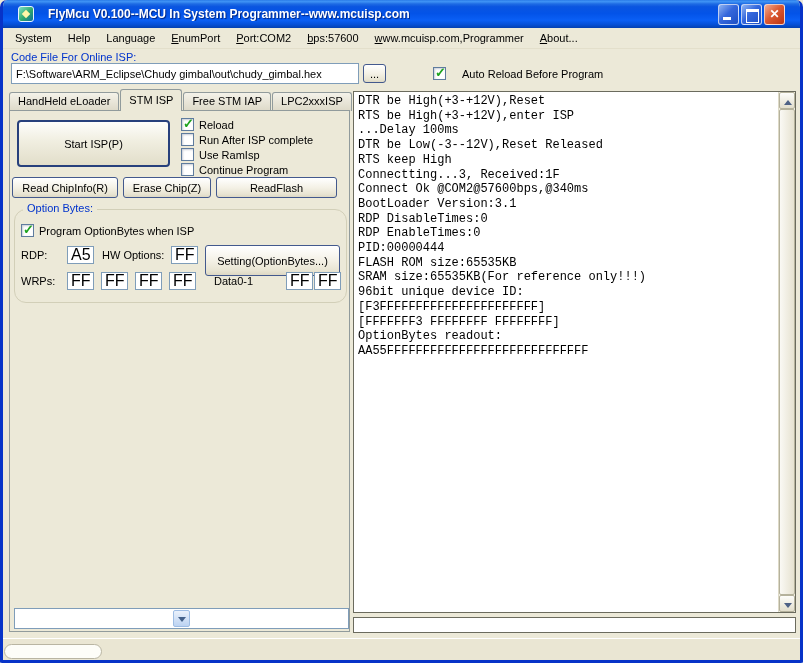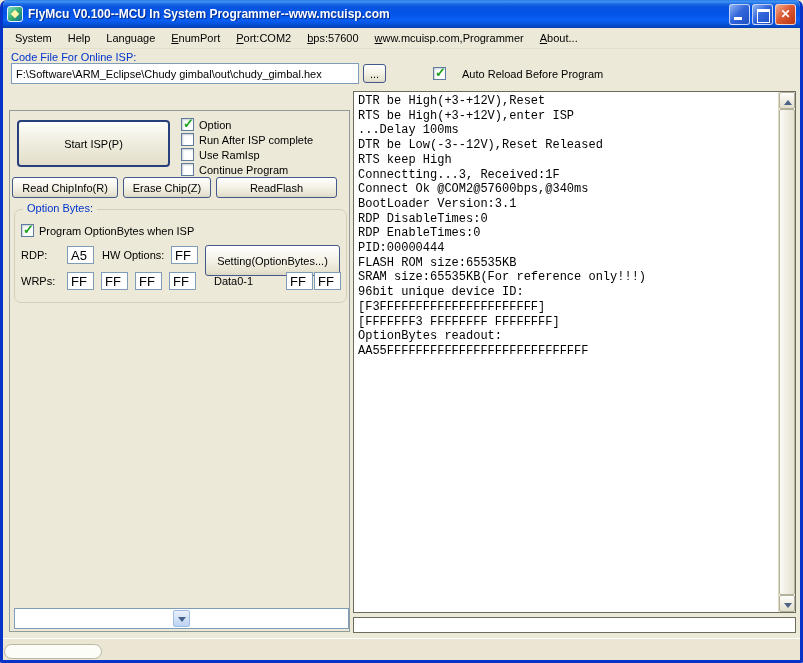--- a/index.html
+++ b/index.html
@@ -5,21 +5,21 @@
   * { box-sizing: border-box; margin: 0; padding: 0; }
   html,body { width:803px; height:663px; overflow:hidden; }
   body { font-family:"Liberation Sans", sans-serif; font-size:11px; color:#000; background:#ECE9D8; }
 
   .window { position:relative; width:803px; height:663px; background:#ECE9D8;
     border:3px solid #0733C8; border-top:none; border-radius:7px 7px 2px 2px; overflow:hidden; }
 
   
   .titlebar { position:absolute; left:-3px; right:-3px; top:0; height:28px;
     background:linear-gradient(to bottom,#2A7CE8 0%,#3F93F5 6%,#1E6BE4 14%,#0A55E0 24%,#0353E8 48%,#0A5FF5 72%,#054FD6 88%,#0340B0 100%);
-    border-radius:6px 6px 0 0; display:flex; align-items:center; padding:0 7px; gap:5px; }
+    border-radius:6px 6px 0 0; display:flex; align-items:center; padding:0 18px; gap:14px; }
   .app-icon { width:16px; height:16px; flex:none; border-radius:3px;
     background:linear-gradient(135deg,#7BE0C8 0%,#2FA86A 55%,#0E6E9E 100%);
     border:1px solid #E8F4FF; position:relative; }
   .app-icon::after { content:""; position:absolute; left:4px; top:4px; width:6px; height:6px;
     background:#FFF6A8; transform:rotate(45deg); }
   .title-text { color:#fff; font-weight:bold; font-size:12px; text-shadow:1px 1px 1px #00247E;
     white-space:nowrap; overflow:hidden; }
   .win-btns { margin-left:auto; display:flex; gap:2px; }
   .win-btn { width:21px; height:21px; border-radius:3px; border:1px solid rgba(255,255,255,.7); position:relative; cursor:default; }
   .btn-min,.btn-max { background:linear-gradient(135deg,#8FB4F2 0%,#3567DC 45%,#1D4FC4 100%); }
@@ -64,25 +64,25 @@
     background:linear-gradient(to bottom,#FDFDFB,#F0EEE0 45%,#E2DECA 100%); }
   .opt-list { position:absolute; left:171px; top:7px; display:flex; flex-direction:column; gap:2px; }
   .opt-list .check-row { height:13px; }
 
   .act-btn { position:absolute; top:66px; height:21px; }
   .btn-chipinfo { left:2px;  width:106px; }
   .btn-erase    { left:113px; width:88px; }
   .btn-readflash{ left:206px; width:121px; }
 
   .group { position:absolute; left:4px; top:98px; width:333px; height:94px;
-    border:1px solid #D2CFB8; border-radius:7px; }
+    border:1px solid #D2CFB8; border-radius:12px; }
   .group-legend { position:absolute; left:8px; top:-8px; background:#ECE9D8; padding:0 4px; color:#0033CC; }
   .g-abs { position:absolute; white-space:nowrap; }
   .mini-input { width:27px; height:18px; background:#fff; border:1px solid #7F9DB9;
-    font-family:"Liberation Sans",sans-serif; font-size:13px; padding:2px 3px; }
+    font-family:"Liberation Sans",sans-serif; font-size:16px; padding:2px 3px; }
   .setting-btn { position:absolute; left:190px; top:35px; width:135px; height:31px; }
 
   
   .combo { position:absolute; left:4px; top:497px; width:335px; height:21px; background:#fff;
     border:1px solid #7F9DB9; display:flex; align-items:center; cursor:default;flex-direction:column; }
   .combo-text { flex:1; padding:0 5px; white-space:nowrap; overflow:hidden; }
   .combo-btn { width:17px; height:17px; margin:1px; flex:none; border:1px solid #9EBDE4; border-radius:2px;
     background:linear-gradient(#EAF1FB,#BCD3F2); position:relative; }
   .combo-btn .chev { position:absolute; left:4px; top:6px; width:0; height:0;
     border:4px solid transparent; border-top:5px solid #44618A; }
@@ -137,29 +137,35 @@
   </div>
 
   <div class="file-label">Code File For Online ISP:</div>
   <input class="file-input" value="F:\Software\ARM_Eclipse\Chudy gimbal\out\chudy_gimbal.hex" style="">
   <button class="xp-btn browse-btn">...</button>
   <label class="check-row auto-reload">
     <span class="cb checked"></span>
     <span>Auto Reload Before Program</span>
   </label>
 
+  <div class="tabbar">
+    <span class="tab">HandHeld eLoader</span>
+    <span class="tab active">STM ISP</span>
+    <span class="tab">Free STM IAP</span>
+    <span class="tab">LPC2xxxISP</span>
+  </div>
 
   <div class="tab-panel">
 
     <button class="start-btn">Start ISP(P)</button>
 
     <div class="opt-list">
       <label class="check-row">
         <span class="cb checked"></span>
-        <span>Option</span>
+        <span>Reload</span>
       </label>
       <label class="check-row">
         <span class="cb"></span>
         <span>Run After ISP complete</span>
       </label>
       <label class="check-row">
         <span class="cb"></span>
         <span>Use RamIsp</span>
       </label>
       <label class="check-row">

